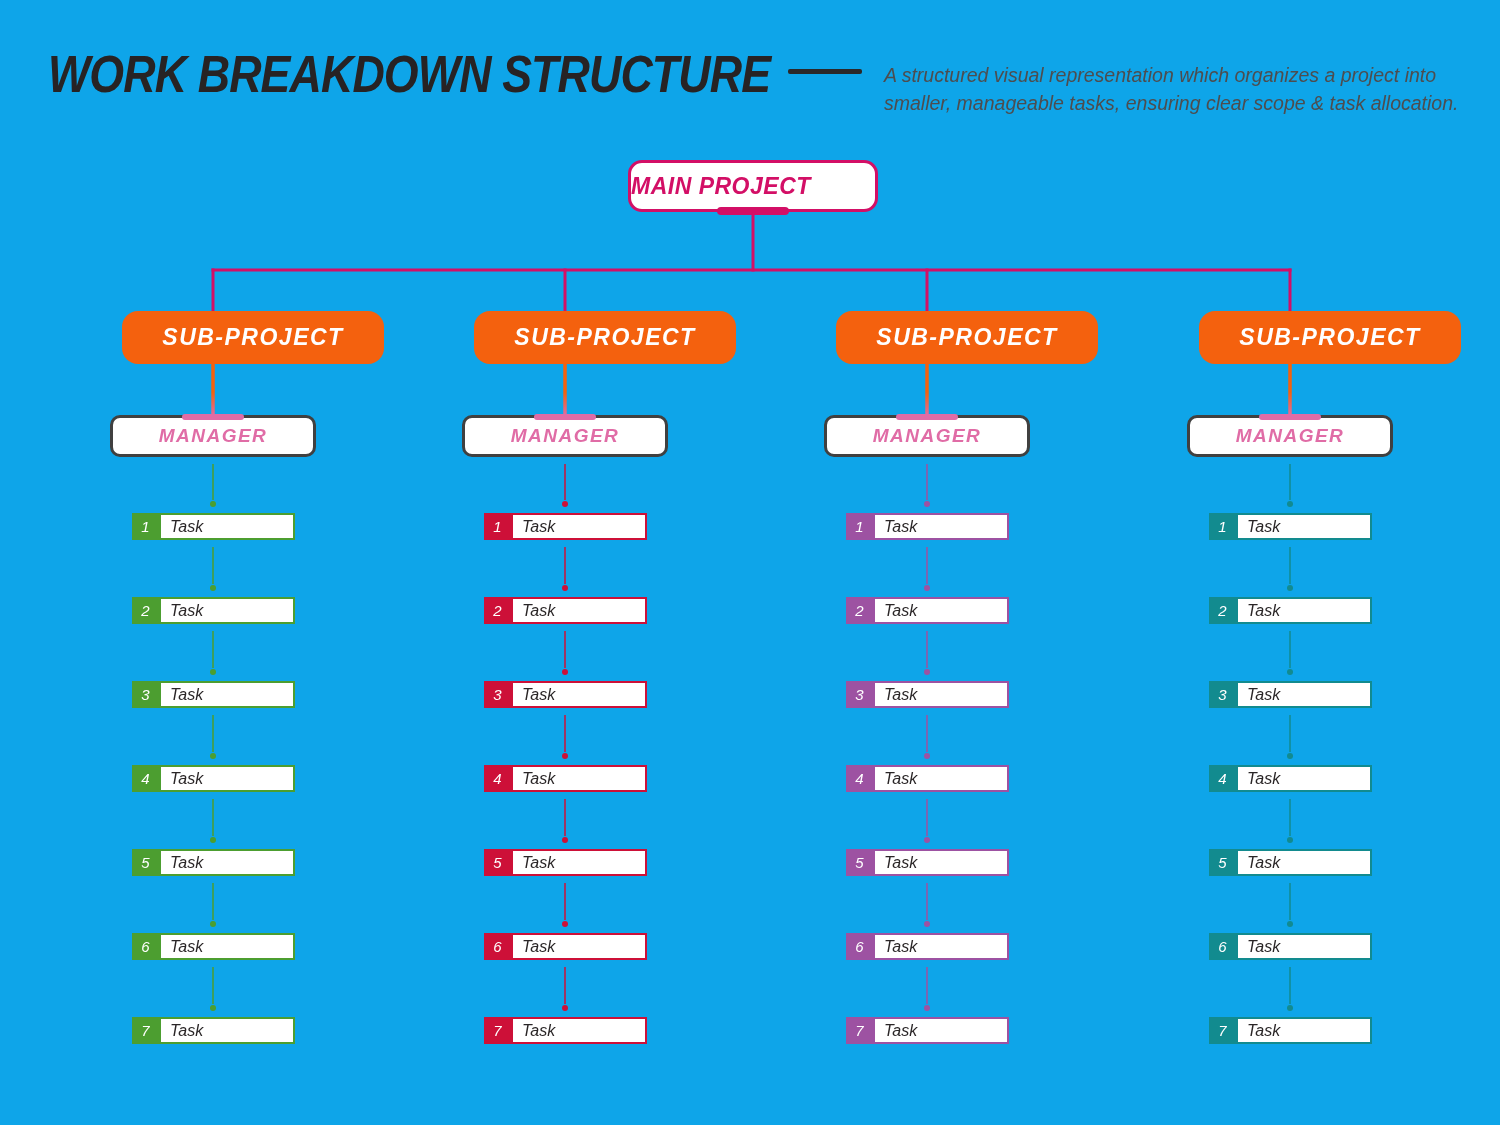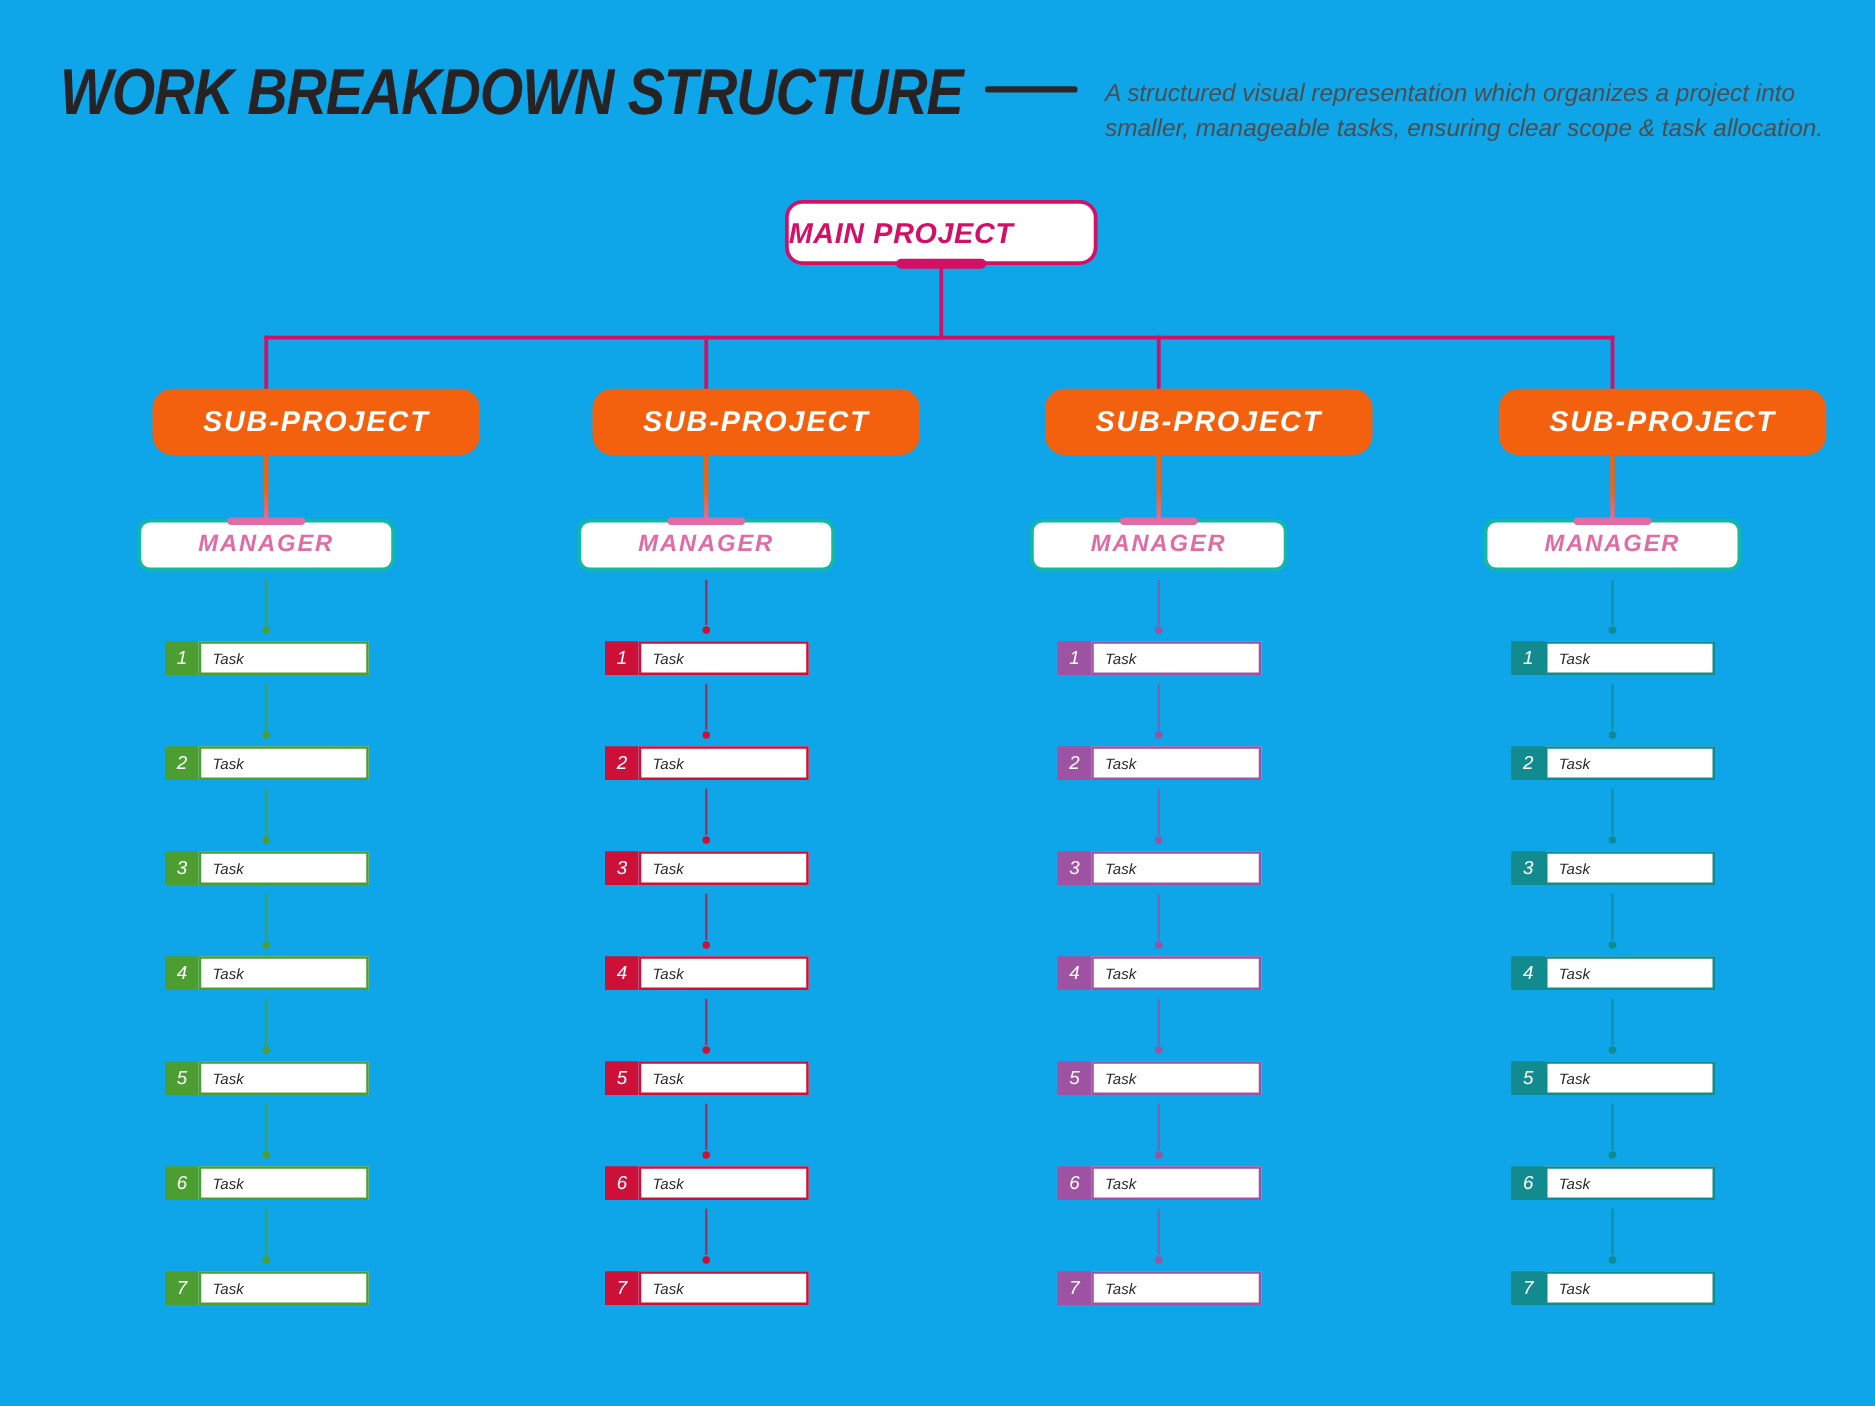--- a/index.html
+++ b/index.html
@@ -28,34 +28,34 @@
   
   .column{position:absolute;top:311px;width:262px;height:740px;}
   .c0{--accent:#4c9e30;} .c1{--accent:#cd1038;} .c2{--accent:#9d52a2;} .c3{--accent:#128b8f;}
   .col-0{left:82px;} .col-1{left:434px;} .col-2{left:796px;} .col-3{left:1159px;}
 
   .sub-box{position:absolute;left:0;top:0;width:262px;height:53px;background:#f4610e;
       border-radius:16px;display:flex;align-items:center;justify-content:center;margin-left:40px;}
   .sub-box .lbl{color:#ffffff;font-size:23px;font-weight:600;letter-spacing:1.5px;}
 
   .mgr-box{position:absolute;left:28px;top:104px;width:206px;height:42px;background:#fff;
-      border:3px solid #14b8a6;border-radius:10px;box-sizing:border-box;
+      border:3px solid #404040;border-radius:10px;box-sizing:border-box;
       display:flex;align-items:center;justify-content:center;}
   .mgr-box .lbl{color:#e06ca6;font-size:19px;font-weight:700;letter-spacing:1.5px;}
   .tab-top{position:absolute;left:50%;top:-4.5px;transform:translateX(-50%);
       width:62px;height:6px;background:#e06ca6;border-radius:3px;}
 
   .task-row{position:absolute;left:50px;width:163px;height:27px;display:flex;}
   .t0{top:202px;} .t1{top:286px;} .t2{top:370px;} .t3{top:454px;}
   .t4{top:538px;} .t5{top:622px;} .t6{top:706px;}
   .task-num{width:27px;height:27px;background:var(--accent);color:#ffffff;
       font-size:15px;display:flex;align-items:center;justify-content:center;flex:none;}
   .task-box{width:136px;height:27px;box-sizing:border-box;border:2px solid var(--accent);
       background:#fff;display:flex;align-items:center;padding-left:9px;
-      font-size:12px;color:#2a2627;}
+      font-size:16px;color:#2a2627;}
 </style>
 </head>
 <body>
 
 <div class="canvas">
 
   <h1 class="page-title">WORK BREAKDOWN STRUCTURE</h1>
   <div class="title-dash"></div>
   <p class="page-desc">A structured visual representation which organizes a project into smaller, manageable tasks, ensuring clear scope &amp; task allocation.</p>
 

